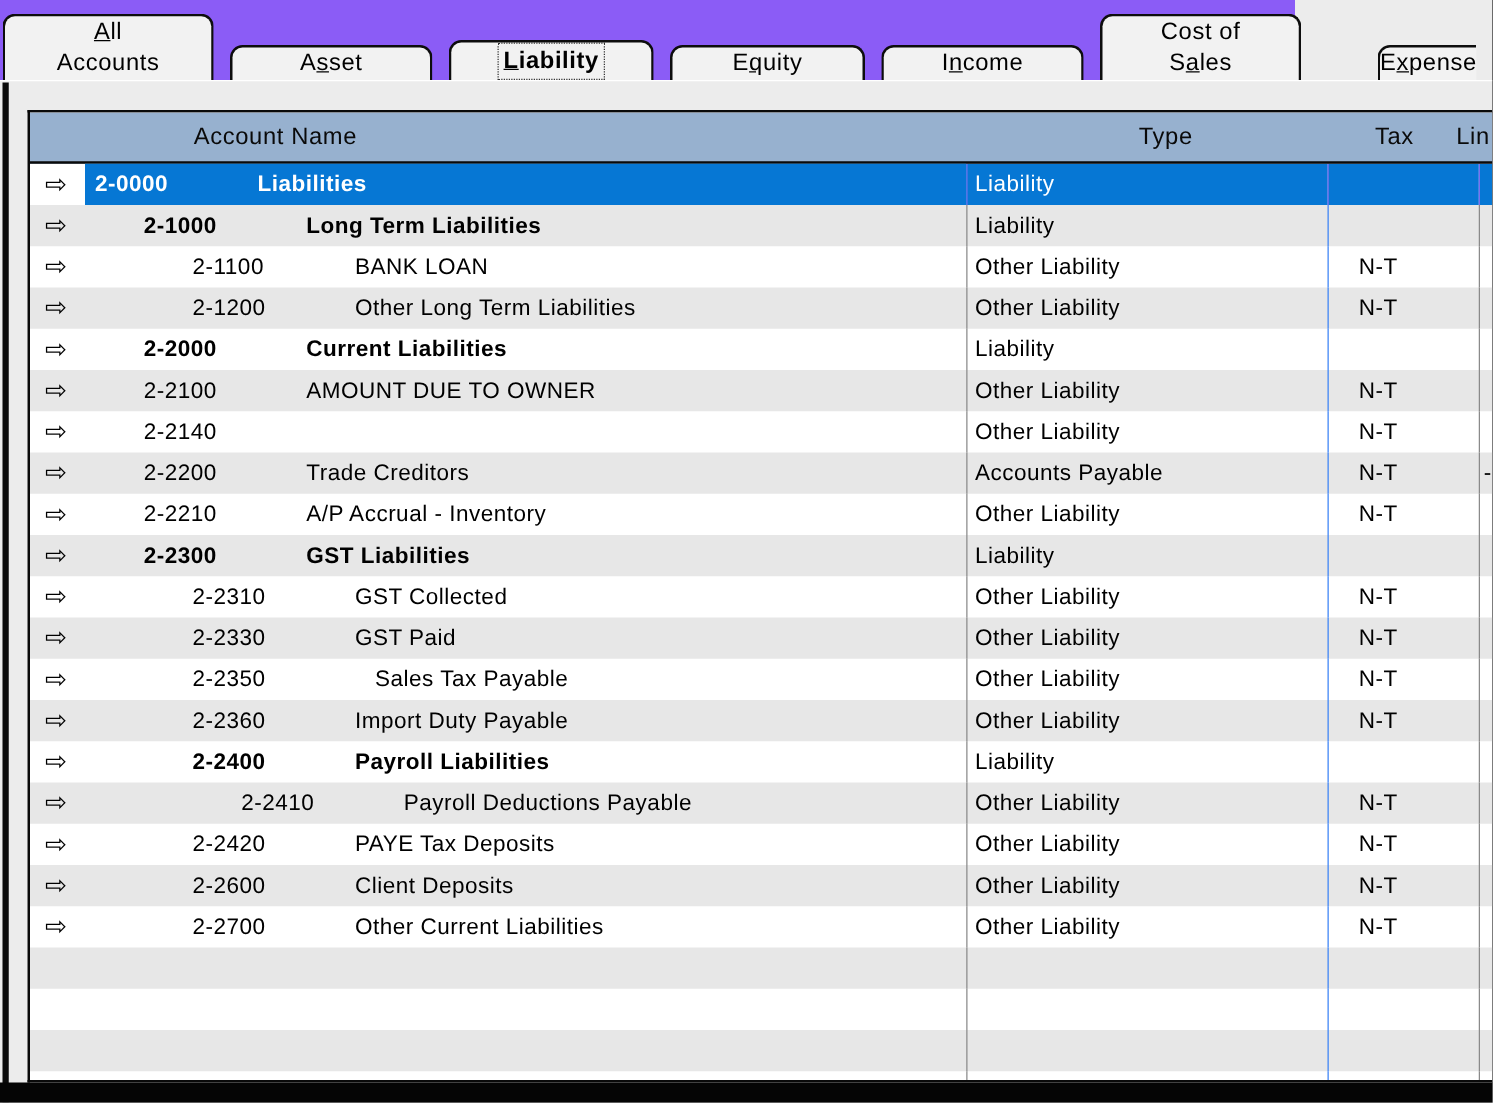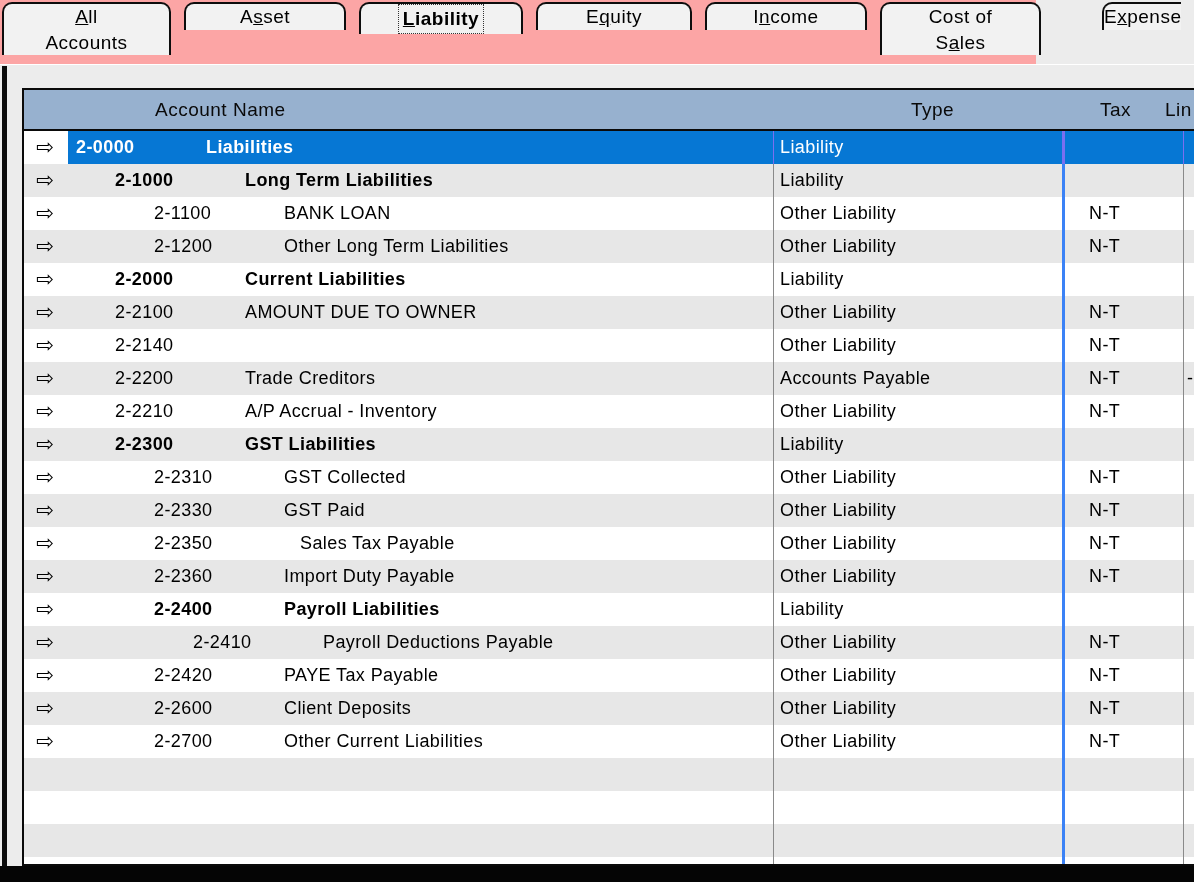--- a/index.html
+++ b/index.html
@@ -5,21 +5,21 @@
   html,body{margin:0;padding:0;background:#000;}
   #root{
     position:relative;width:1194px;height:882px;overflow:hidden;
     background:#ececec;
     font-family:"Liberation Sans","DejaVu Sans",sans-serif;
     -webkit-font-smoothing:none;
   }
   
   #tabbar{
     position:absolute;left:0;top:0;width:1036px;height:64px;
-    background:#fca5a5;display:flex;align-items:flex-start;
+    background:#8b5cf6;display:flex;align-items:flex-end;
   }
   .tab{
     margin-top:2px;
     background:#f2f2f2;
     border:2px solid #0d0d0d;border-bottom:none;
     border-radius:10px 10px 0 0;
     display:flex;align-items:center;justify-content:center;
     font-size:19px;color:#000;text-align:center;
     letter-spacing:0.5px;line-height:1.35;
     white-space:pre-line;
@@ -56,21 +56,21 @@
   .row{
     display:flex;height:33px;line-height:33px;
     font-size:18px;color:#000;letter-spacing:0.4px;white-space:nowrap;
   }
   .row.odd{background:#e7e7e7;}
   .cell-arrow{flex:none;width:44px;overflow:hidden;}
   .arrow-glyph{font-family:"DejaVu Sans",sans-serif;font-size:21px;padding-left:12px;color:#000;}
   .cell-name{flex:none;width:705px;position:relative;overflow:hidden;}
   .acct-num,.acct-name{position:absolute;top:0;}
   .cell-type{flex:none;width:289px;border-left:1px solid #8a8a8a;padding-left:6px;box-sizing:border-box;overflow:hidden;}
-  .cell-tax{flex:none;width:121px;border-left:3px solid #3b82f6;padding-left:24px;box-sizing:border-box;overflow:hidden;}
+  .cell-tax{flex:none;width:121px;border-left:1px solid #3b82f6;padding-left:24px;box-sizing:border-box;overflow:hidden;}
   .cell-linked{flex:1;border-left:1px solid #8a8a8a;padding-left:3px;box-sizing:border-box;overflow:hidden;}
   .row.bold .acct-num,.row.bold .acct-name{font-weight:bold;}
   
   .row.selected .cell-name,.row.selected .cell-type,
   .row.selected .cell-tax,.row.selected .cell-linked{
     background:#0677d4;color:#ffffff;border-left-color:#7a6ff0;
   }
   .row.selected .cell-arrow{background:#ffffff;}
 </style>
 </head>
@@ -264,21 +264,21 @@
       <span class="acct-name" style="left: 255px;">Payroll Deductions Payable</span>
     </div>
     <div class="cell-type">Other Liability</div>
     <div class="cell-tax">N-T</div>
     <div class="cell-linked"></div>
   </div>
         <div class="row">
     <div class="cell-arrow"><span class="arrow-glyph">⇨</span></div>
     <div class="cell-name">
       <span class="acct-num" style="left: 86px;">2-2420</span>
-      <span class="acct-name" style="left: 216px;">PAYE Tax Payable</span>
+      <span class="acct-name" style="left: 216px;">PAYE Tax Deposits</span>
     </div>
     <div class="cell-type">Other Liability</div>
     <div class="cell-tax">N-T</div>
     <div class="cell-linked"></div>
   </div>
         <div class="row odd">
     <div class="cell-arrow"><span class="arrow-glyph">⇨</span></div>
     <div class="cell-name">
       <span class="acct-num" style="left: 86px;">2-2600</span>
       <span class="acct-name" style="left: 216px;">Client Deposits</span>

